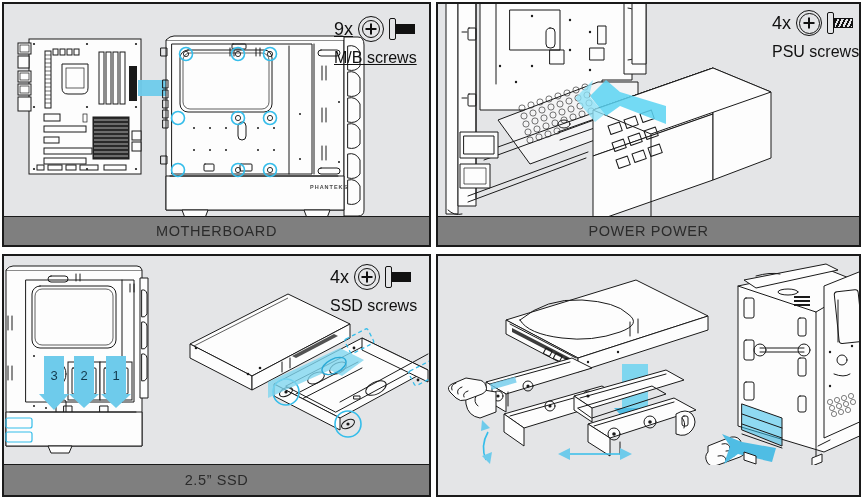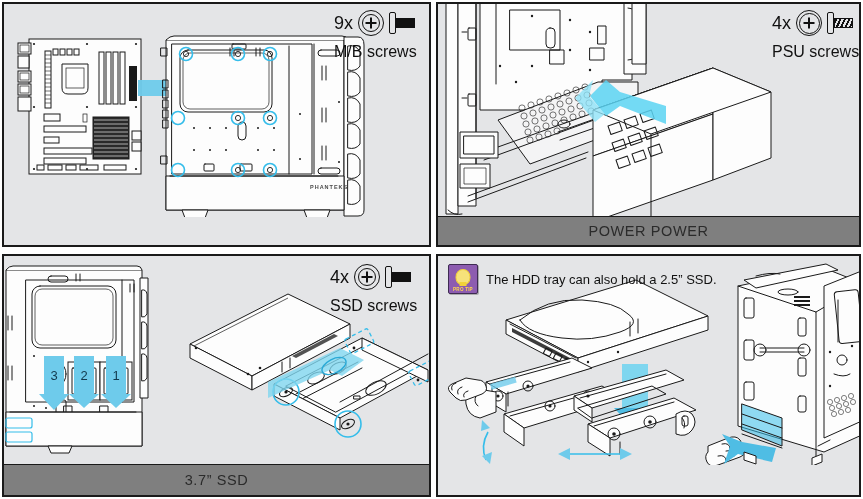--- a/index.html
+++ b/index.html
@@ -268,33 +268,36 @@
                 <circle cx="266" cy="114" r="2.6"></circle>
               <circle cx="234" cy="166" r="2.6"></circle>
                 <circle cx="266" cy="166" r="2.6"></circle>
             </g>
           </g>
         </g>
 
         <text x="306" y="185" font-family="Liberation Sans, sans-serif" font-size="5.5" letter-spacing="1" fill="#4a4a4a" font-weight="bold">PHANTEKS</text>
       </svg>
 
-      <div class="callout" style="left:330px;top:6px;">
+      <div class="callout" style="left:330px;top:12px;text-decoration:underline;">
         <div class="row1">
           <span class="qty">9x</span>
           <span class="screwhead"></span>
           <span class="screwside">
             <span class="cap"></span>
               <span class="shaft"></span>
           </span>
         </div>
         <div class="lbl">M/B screws</div>
       </div>
     </div>
 
+    <div class="footer">
+      <span>MOTHERBOARD</span>
+    </div>
   </div>
 
   <div class="panel p2">
     <div class="stage">
 
       <svg width="425" height="217" viewBox="0 0 425 217">
 
         <g>
           <path class="fillw" d="M8 -4 h12 v214 h-12 z"></path>
           <path class="fillw" d="M20 -4 h18 v206 h-18 z"></path>
@@ -584,21 +587,21 @@
           <span class="screwside">
             <span class="cap"></span>
               <span class="shaft"></span>
           </span>
         </div>
         <div class="lbl">SSD screws</div>
       </div>
     </div>
 
     <div class="footer">
-      <span>3.7” SSD</span>
+      <span>2.5” SSD</span>
     </div>
   </div>
 
   <div class="panel p4">
     <div class="stage">
 
       <svg width="425" height="211" viewBox="0 0 425 211">
 
         <g>
           <path class="fillw" d="M68 64 l130 -40 l72 36 l-130 42 z"></path>
@@ -755,25 +758,17 @@
           </g>
 
           <path fill="#4fbde4" d="M304 186 l34 6 l-4 14 l-34 -8 l-14 10 l6 -18 l-8 -12 z"></path>
 
           <path class="fillw" d="M306 196 l12 4 l0 8 l-12 -4 z"></path>
           <path class="fillw" d="M374 202 l10 -4 l0 8 l-10 4 z"></path>
           <path class="ink" d="M380 190 l12 -6"></path>
         </g>
       </svg>
 
-      <div class="tip" style="left:10px;top:8px;">
-        <div class="tipbadge">
-          <div class="bulb"></div>
-          <div class="bulbbase"></div>
-          <div class="tipword">PRO TIP</div>
-        </div>
-        <div class="tiptext">The HDD tray can also hold a 2.5” SSD.</div>
-      </div>
     </div>
 
   </div>
 
 </div>
 
 </body></html>

